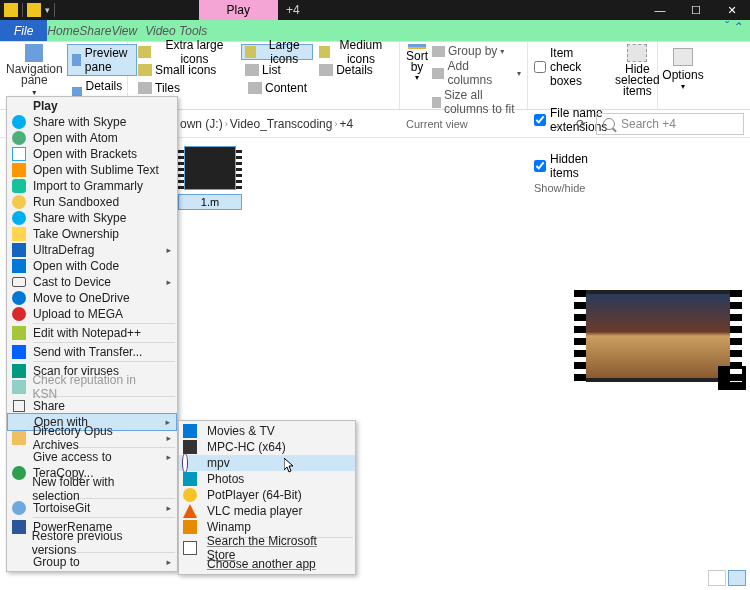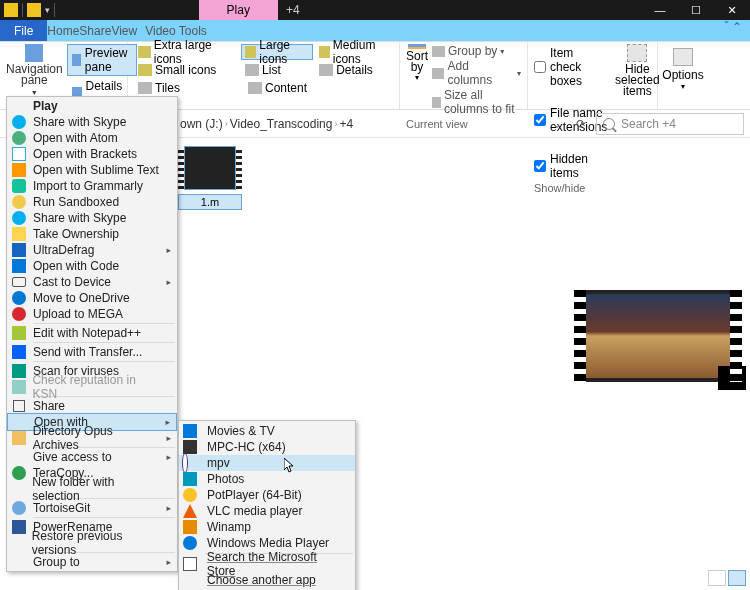--- a/index.html
+++ b/index.html
@@ -10,40 +10,40 @@
 .titlebar .qat { display: flex; align-items: center; gap: 4px; padding: 0 4px; }
 .titlebar .qat-icon { width: 14px; height: 14px; background: #f0c420; display: inline-block; }
 .titlebar .qat-icon:nth-child(3) { background: #f0c420; }
 .titlebar .divider { width: 1px; height: 14px; background: #555; }
 .titlebar .tab-play { background: #f5a4d6; color: #000; height: 20px; padding: 0 28px; margin-left: 140px; display: flex; align-items: center; }
 .titlebar .plus4 { color: #ccc; padding: 0 8px; }
 .titlebar .win-controls { margin-left: auto; display: flex; }
 .titlebar .win-btn { width: 36px; height: 20px; text-align: center; line-height: 20px; color: #fff; cursor: pointer; font-size: 11px; }
 
 
-.menubar { height: 22px; background: #7dd3fc; border-bottom: 1px solid #ddd; display: flex; align-items: stretch; }
+.menubar { height: 22px; background: #86efac; border-bottom: 1px solid #ddd; display: flex; align-items: stretch; font-style: italic; }
 .menubar .file { background: #2667c9; color: #fff; padding: 0 14px; display: flex; align-items: center; }
 .menubar .mitem { padding: 0 0; display: flex; align-items: center; color: #555; }
 .menubar .mitem.vt { margin-left: 8px; }
 .menubar .help { margin-left: auto; padding: 0 8px; color: #2667c9; }
 
 
 .ribbon { height: 68px; background: #fff; border-bottom: 1px solid #ddd; display: flex; }
 .rgroup { border-right: 1px solid #e5e5e5; padding: 2px 6px 0 6px; display: flex; flex-direction: column; }
 .rgroup .label { font-size: 11px; color: #666; text-align: left; margin-top: auto; padding: 2px 0; }
 .panes { width: 128px; }
 .panes .big { display: flex; flex-direction: column; align-items: center; gap: 2px; font-size: 11px; color: #333; }
 .panes .big .icon { width: 18px; height: 18px; background: #6a9edc; }
 .panes .togglebtn { display: flex; align-items: center; gap: 4px; font-size: 11px; border: 1px solid transparent; padding: 1px 4px; width: 100%; }
 .panes .togglebtn.active { background: #cde6f7; border: 1px solid #6aa5da; }
 .panes .togglebtn .ic { width: 14px; height: 12px; background: #6a9edc; }
 .panes-col { display:flex; flex-direction:column; gap:1px; }
 
 .layout { width: 272px; }
-.layout .rows { display: flex; flex-direction: column; gap: 2px; }
+.layout .rows { display: flex; flex-direction: column; gap: 2px; text-align: center; }
 .layout .row { display: flex; gap: 2px; }
 .layout .opt { display: flex; align-items: center; gap: 3px; font-size: 11px; padding: 0 3px; border: 1px solid transparent; height: 16px; }
 .layout .opt.sel { border: 1px solid #6aa5da; background: #cde6f7; }
 .layout .opt .ic { width: 14px; height: 12px; background: #d0c35a; }
 .layout .opt.medium .ic, .layout .opt.xl .ic { background: #d0c35a; }
 .layout .opt.list .ic, .layout .opt.tiles .ic, .layout .opt.content .ic, .layout .opt.details .ic { background: #b8b8b8; }
 .layout .opt.w1 { width: 108px; }
 .layout .opt.w2 { width: 74px; }
 .layout .opt.w3 { width: 80px; }
 
@@ -531,24 +531,20 @@
       <span>PotPlayer (64-Bit)</span>
     </div>
   <div class="mi">
       <span class="mic"><span class="sq c-vlc"></span></span>
       <span>VLC media player</span>
     </div>
   <div class="mi">
       <span class="mic"><span class="sq c-winamp"></span></span>
       <span>Winamp</span>
     </div>
-  <div class="mi">
-      <span class="mic"><span class="sq c-wmp"></span></span>
-      <span>Windows Media Player</span>
-    </div>
   <hr>
   <div class="mi">
       <span class="mic"><span class="sq c-store"></span></span>
       <span class="u">Search the Microsoft Store</span>
     </div>
   <div class="mi">
       <span class="mic"></span>
       <span class="u">Choose another app</span>
     </div>
 </div>

